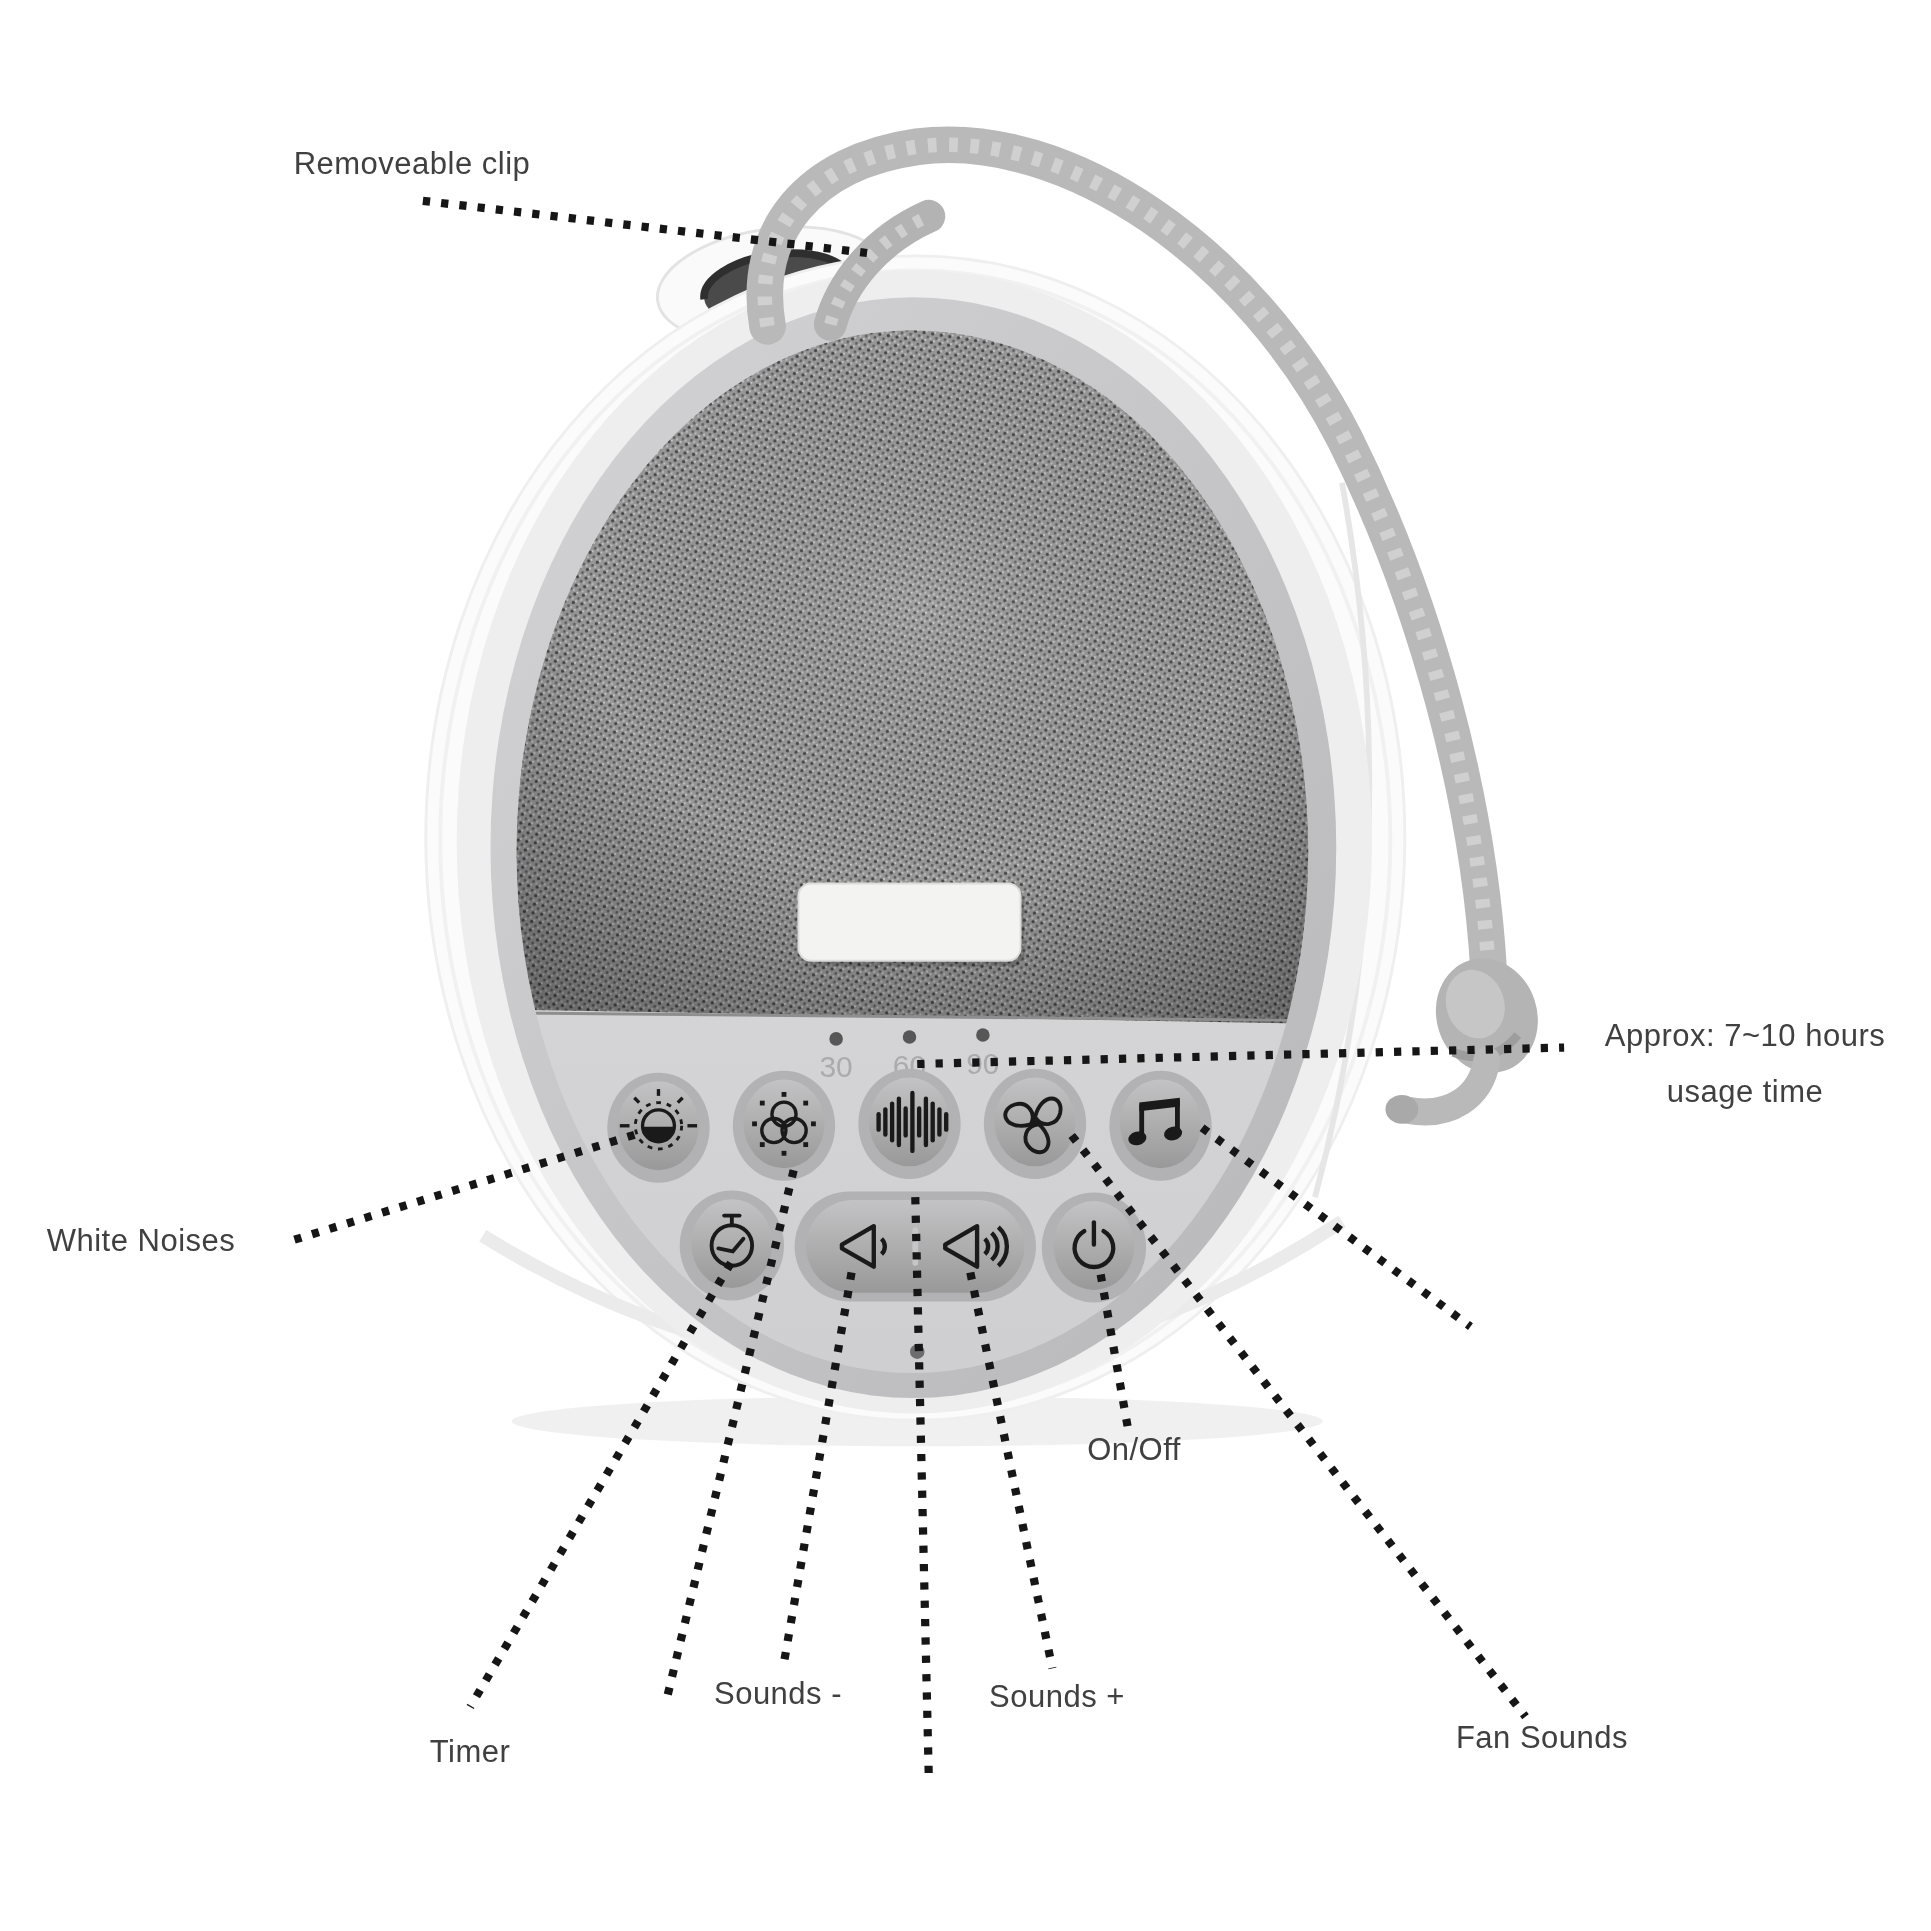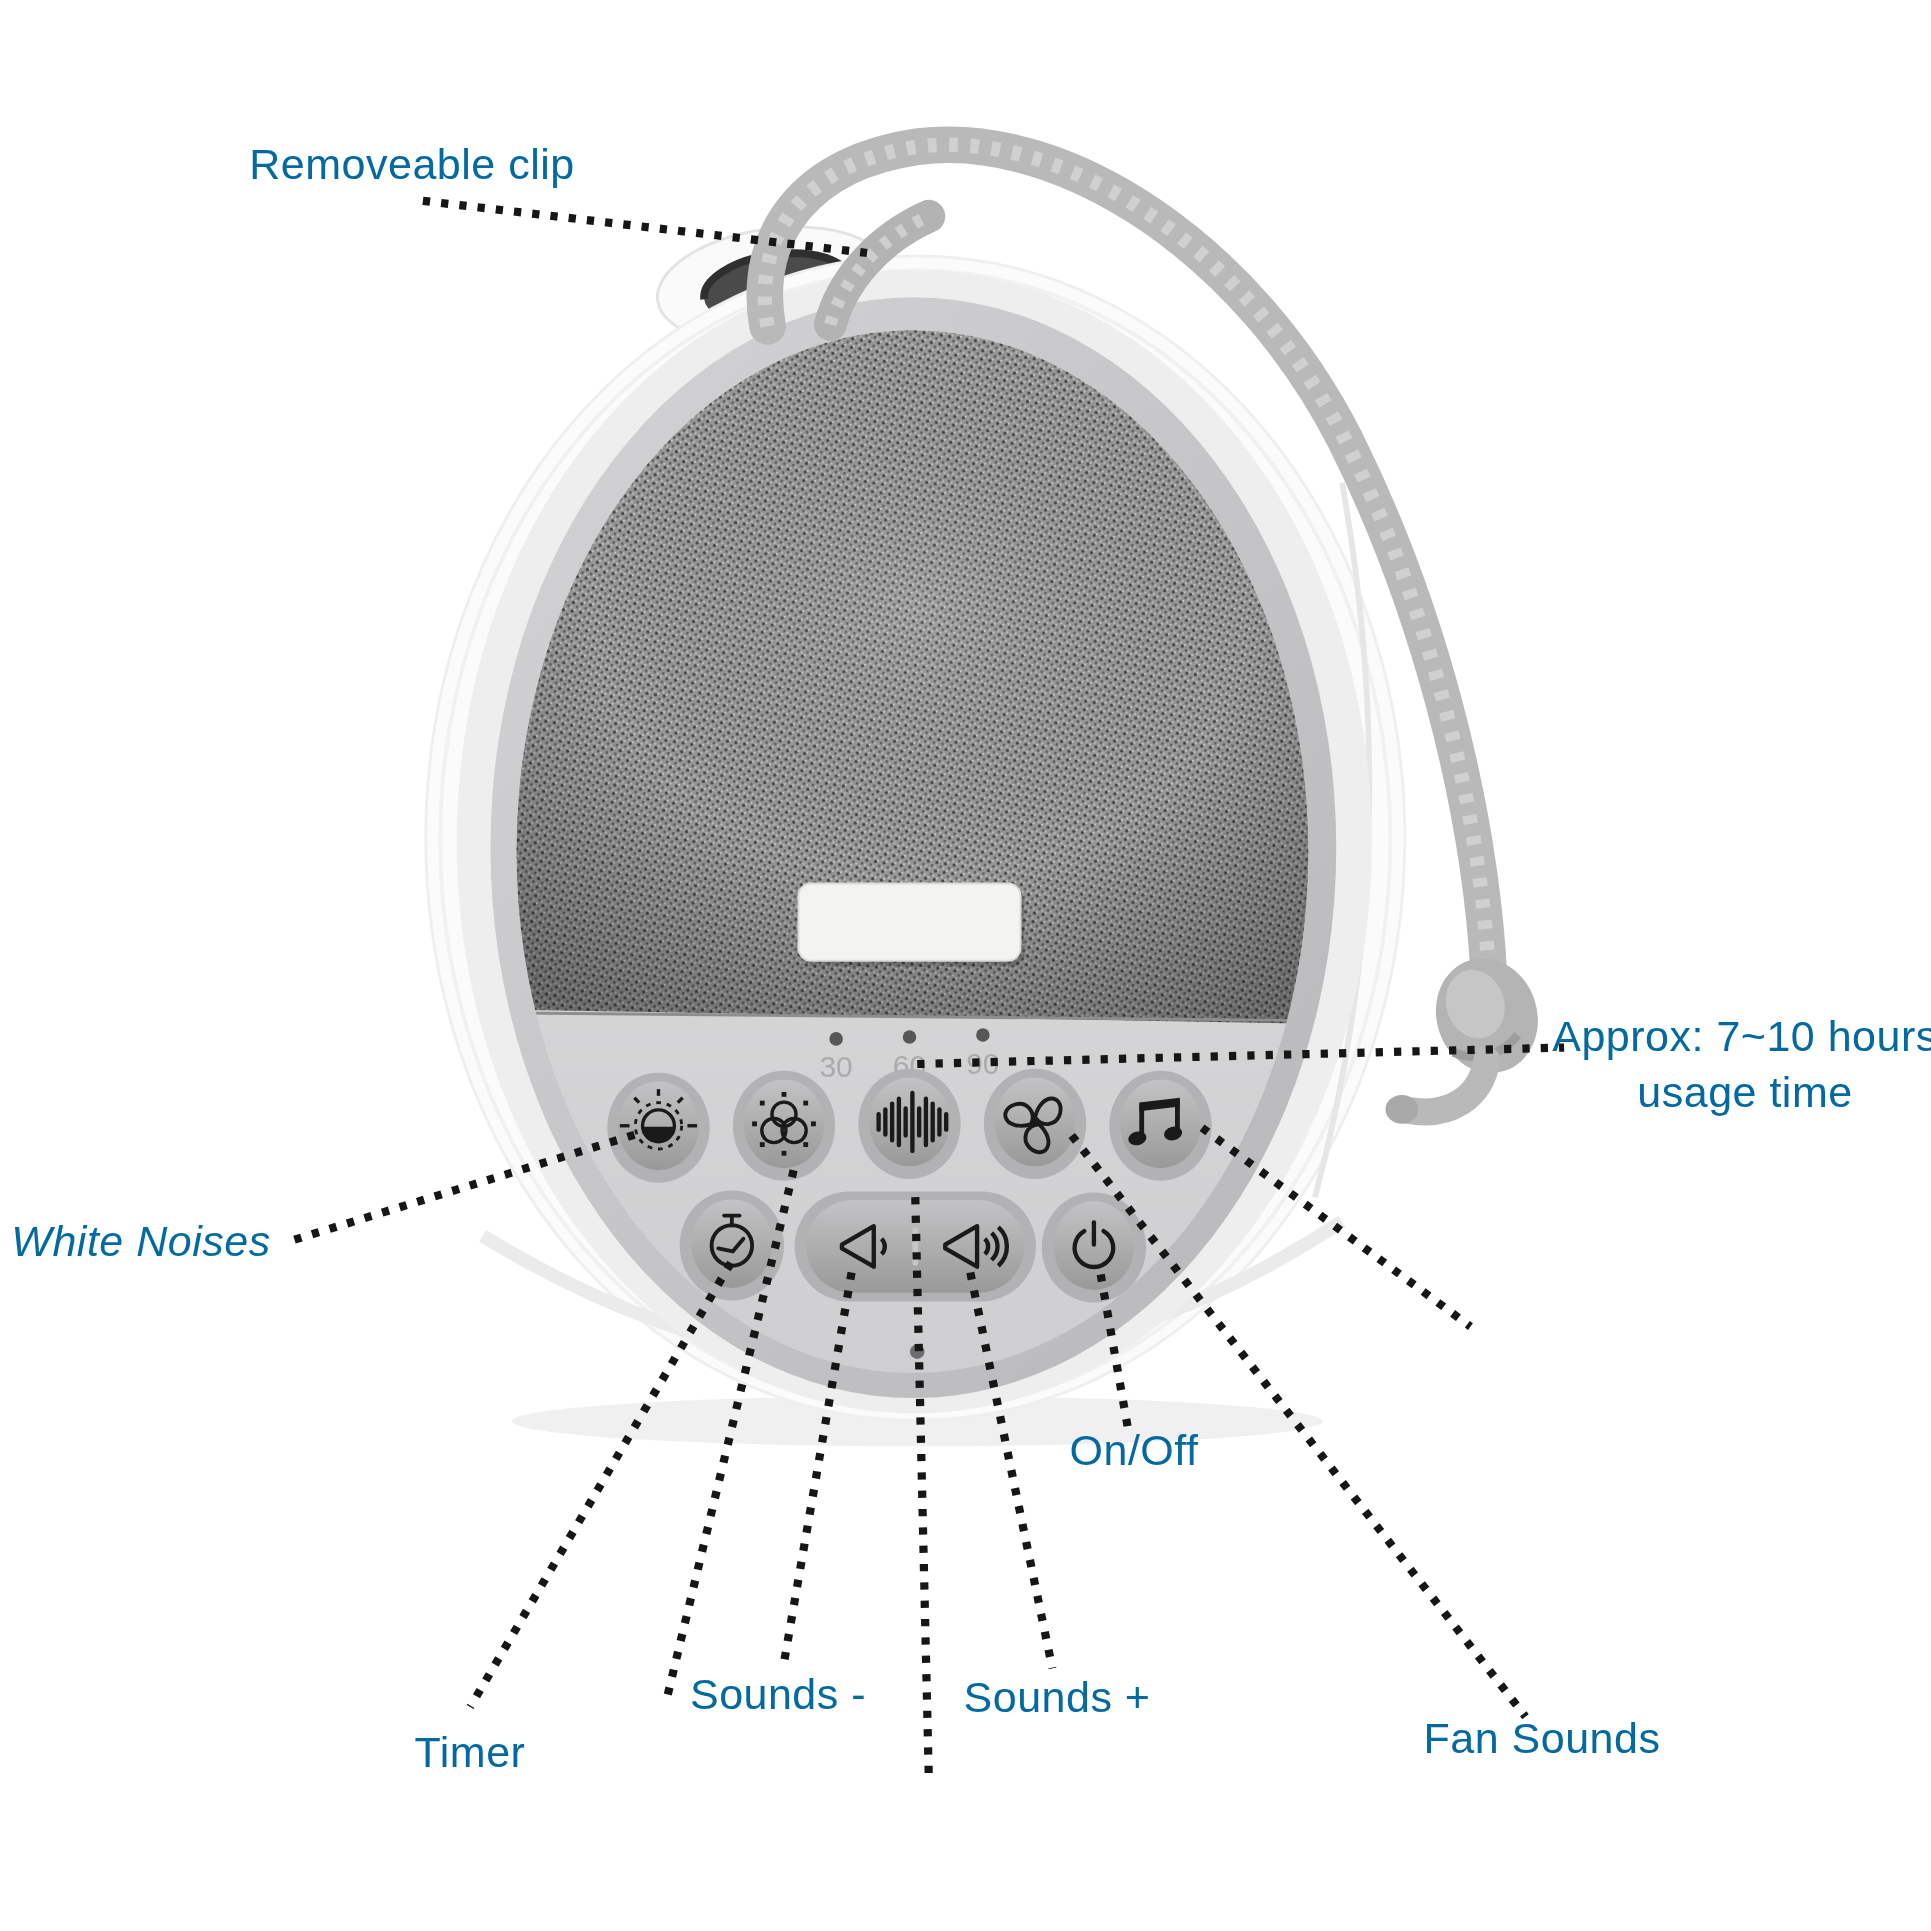--- a/index.html
+++ b/index.html
@@ -8,23 +8,23 @@
     width:1931px;height:1931px;
     background:#ffffff;
     overflow:hidden;
     font-family:"Liberation Sans", sans-serif;
     color:#161616;
   }
   .device-svg{position:absolute;left:0;top:0;width:1931px;height:1931px;}
   .callout{
     position:absolute;
     transform:translate(-50%,-50%);
-    font-size:43px;
+    font-size:31px;
     line-height:56px;
-    color:#0369a1;
+    color:#404040;
     white-space:nowrap;
     text-align:center;
     letter-spacing:0.5px;
   }
   .callout .line{display:block;}
   .led-label{
     font-family:"Liberation Sans", sans-serif;
     font-size:31px;
     fill:#ababad;
     text-anchor:middle;
@@ -253,21 +253,21 @@
     </g>
   </svg>
 
   <div class="callout" style="left:412px; top:164px;">Removeable clip</div>
 
   <div class="callout" style="left:1745px; top:1064px;">
     <span class="line">Approx: 7~10 hours</span>
     <span class="line">usage time</span>
   </div>
 
-  <div class="callout" style="left:141px; top:1241px;font-style:italic;">White Noises</div>
+  <div class="callout" style="left:141px; top:1241px;">White Noises</div>
 
 
   <div class="callout" style="left:1134px; top:1450px;">On/Off</div>
 
   <div class="callout" style="left:470px; top:1735px;margin-top:17px;">Timer</div>
 
   <div class="callout" style="left:778px; top:1694px;">Sounds -</div>
 
   <div class="callout" style="left:1057px; top:1697px;">Sounds +</div>
 

